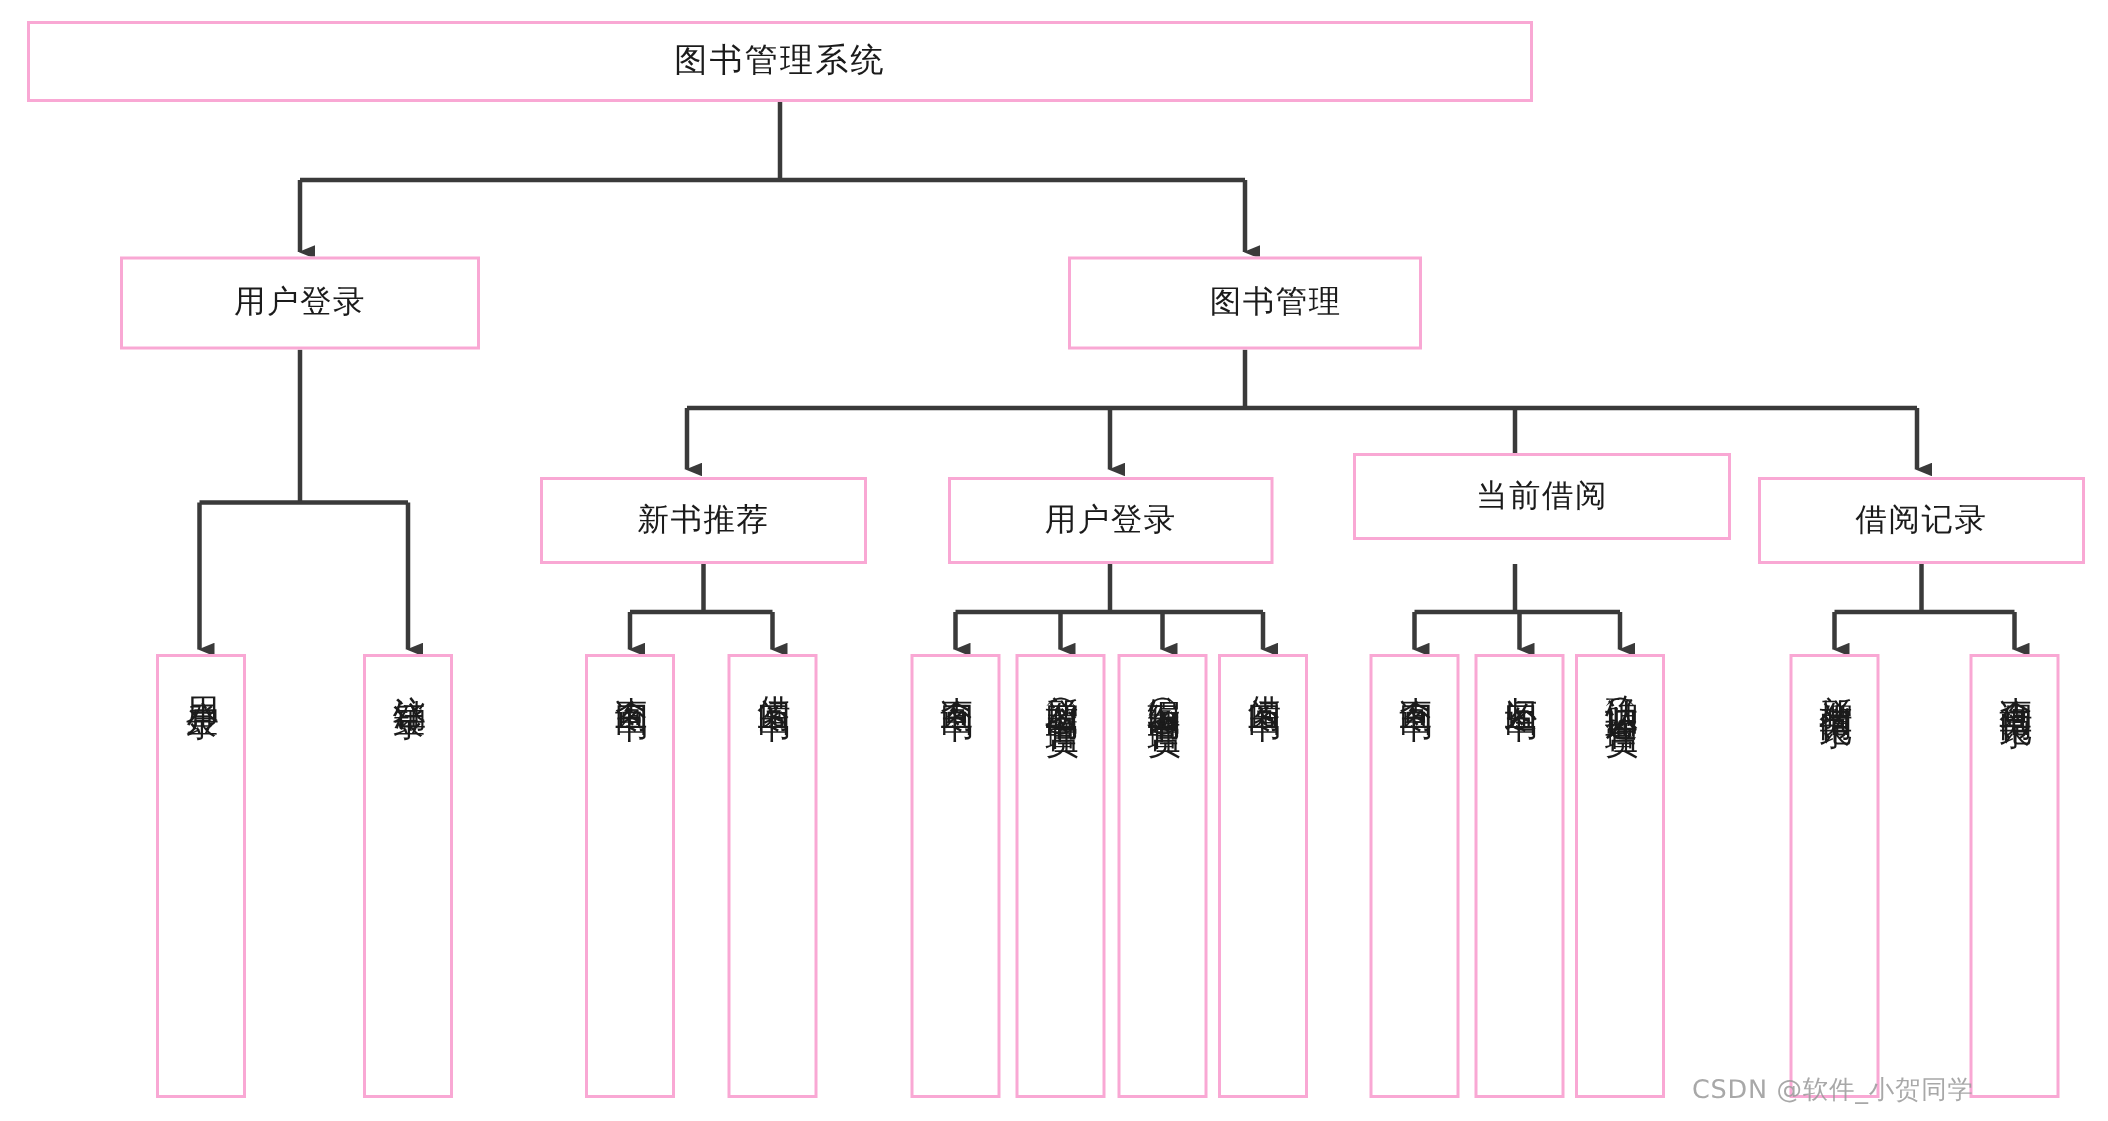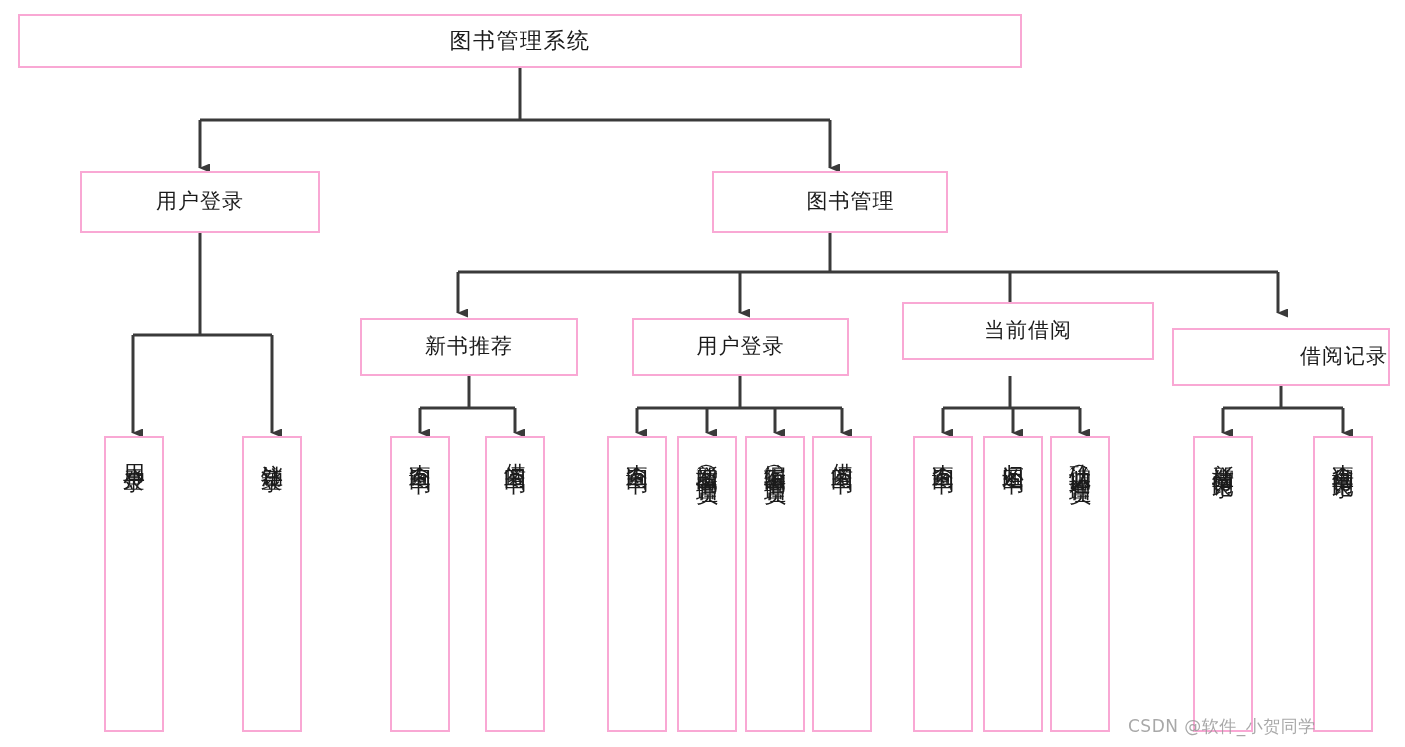--- a/index.html
+++ b/index.html
@@ -135,21 +135,21 @@
 
   <div class="node horiz" style="left:360px; top:318px; width:218px; height:58px;text-align:right;">
     <span>新书推荐</span>
   </div>
   <div class="node horiz" style="left:632px; top:318px; width:217px; height:58px;">
     <span>用户登录</span>
   </div>
   <div class="node horiz" style="left:902px; top:302px; width:252px; height:58px;">
     <span>当前借阅</span>
   </div>
-  <div class="node horiz" style="left:1172px; top:328px; width:218px; height:58px;justify-content:flex-end;">
+  <div class="node horiz" style="left:1172px; top:318px; width:218px; height:58px;">
     <span>借阅记录</span>
   </div>
 
   <div class="node leaf" style="left:104px; top:436px; width:60px; height:296px;">
     <span class="vtext">用户登录</span>
   </div>
   <div class="node leaf" style="left:242px; top:436px; width:60px; height:296px;">
     <span class="vtext">注销登录</span>
   </div>
 

